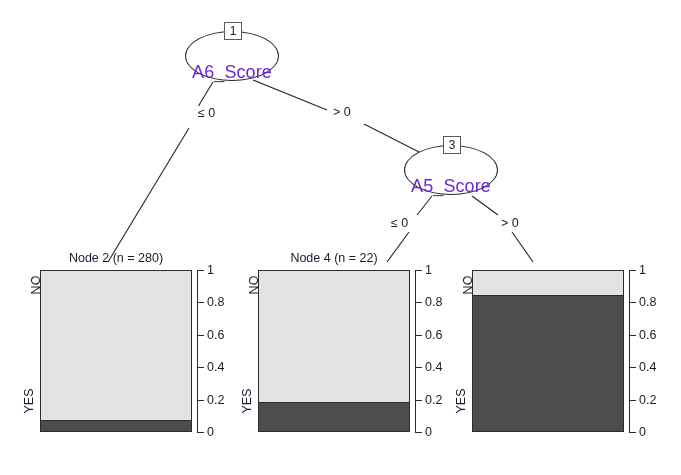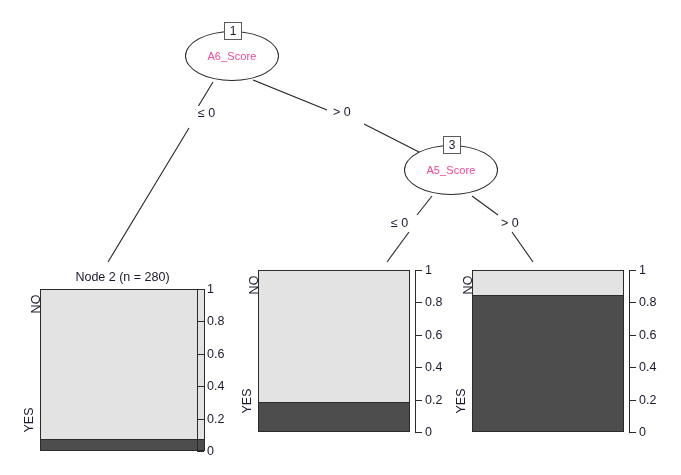--- a/index.html
+++ b/index.html
@@ -42,28 +42,28 @@
     width: 94px;
     height: 50px;
     border: 1px solid #262626;
     border-radius: 50%;
     background: #ffffff;
     box-sizing: border-box;
   }
   .inner-label {
     position: absolute;
     left: 0;
-    top: 0;
+    top: 16px;
     width: 94px;
     height: 50px;
     display: flex;
     align-items: center;
     justify-content: center;
-    font-size: 11px;
-    color: #ec4899;
+    font-size: 18px;
+    color: #6d28d9;
     letter-spacing: 0.1px;
   }
   .node-id-box {
     position: absolute;
     top: -9px;
     left: 50%;
     margin-left: -9px;
     width: 18px;
     height: 18px;
     border: 1px solid #5a5a5a;
@@ -192,21 +192,21 @@
     <div class="inner-oval"></div>
     <div class="inner-label">A5_Score</div>
     <div class="node-id-box">3</div>
   </div>
 
   <div class="edge-label" style="left:196px; top:106px;">≤ 0</div>
   <div class="edge-label" style="left:331px; top:105px;">&gt; 0</div>
   <div class="edge-label" style="left:389px; top:216px;">≤ 0</div>
   <div class="edge-label" style="left:499px; top:216px;">&gt; 0</div>
 
-  <div class="terminal" style="left:40px; top:270px; width:165px; height:162px;margin-top:19px;">
+  <div class="terminal" style="left:40px; top:270px; width:152px; height:162px;">
     <div class="terminal-title">Node 2 (n = 280)</div>
     <div class="bar-frame">
       <div class="bar-seg-yes" style="height: 7%;"></div>
     </div>
     <div class="cat-label" style="left:-27px; top:8px; width:46px;">NO</div>
     <div class="cat-label" style="left:-34px; top:124px; width:46px;">YES</div>
     <div class="axis" style="left:157px;">
       <div class="axis-line"></div>
       <div class="axis-tick" style="top:0px;"></div>
       <div class="axis-tick-label" style="top:0px;">1</div>
@@ -217,20 +217,21 @@
       <div class="axis-tick" style="top:97.2px;"></div>
       <div class="axis-tick-label" style="top:97.2px;">0.4</div>
       <div class="axis-tick" style="top:129.6px;"></div>
       <div class="axis-tick-label" style="top:129.6px;">0.2</div>
       <div class="axis-tick" style="top:162px;"></div>
       <div class="axis-tick-label" style="top:162px;">0</div>
     </div>
   </div>
 
   <div class="terminal" style="left:258px; top:270px; width:152px; height:162px;">
+    <div class="terminal-title">Node 4 (n = 22)</div>
     <div class="bar-frame">
       <div class="bar-seg-yes" style="height: 18%;"></div>
     </div>
     <div class="cat-label" style="left:-27px; top:8px; width:46px;">NO</div>
     <div class="cat-label" style="left:-34px; top:124px; width:46px;">YES</div>
     <div class="axis" style="left:157px;">
       <div class="axis-line"></div>
       <div class="axis-tick" style="top:0px;"></div>
       <div class="axis-tick-label" style="top:0px;">1</div>
       <div class="axis-tick" style="top:32.4px;"></div>

